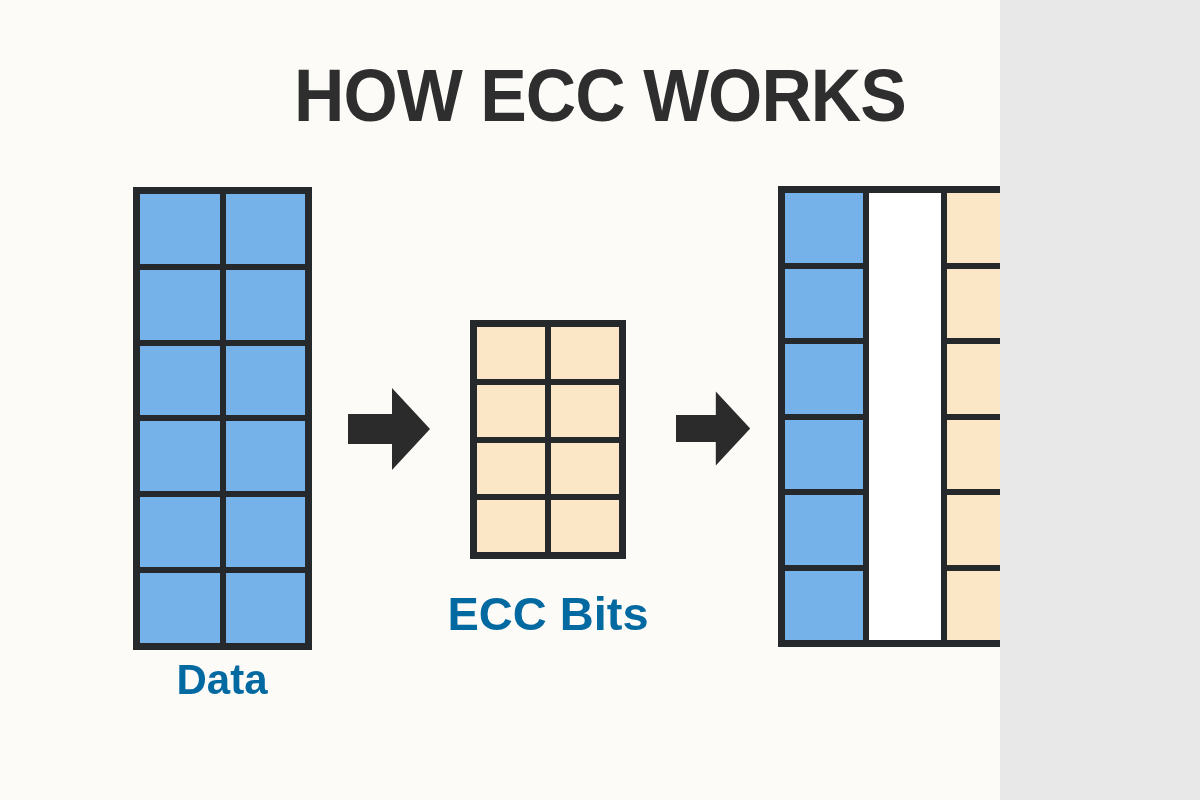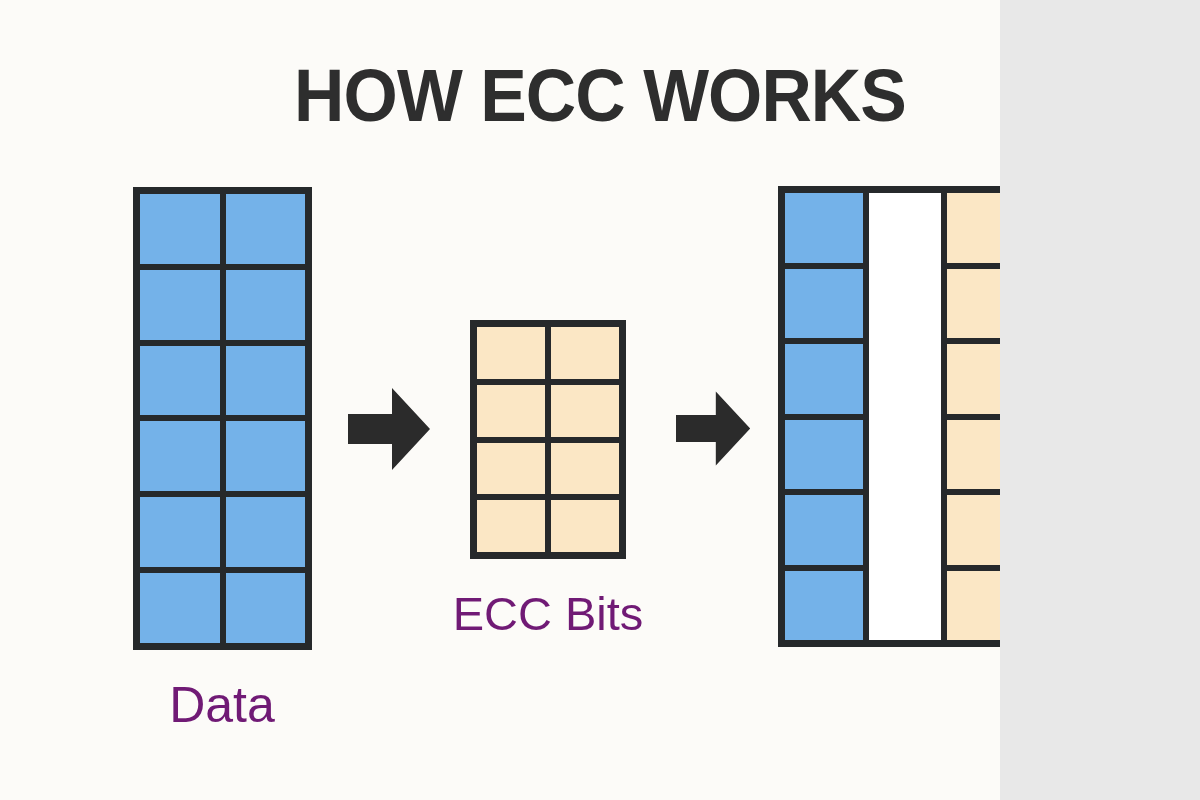--- a/index.html
+++ b/index.html
@@ -51,26 +51,26 @@
     display:grid;
     gap:6px;
     height:100%;
     box-sizing:border-box;
   }
   .mem-col-0{width:78px;}
   .mem-col-1{width:72px;}
   .mem-col-2{flex:1;}
   .label{
     position:absolute;
-    font-weight:normal;
-    color:#701a75;
+    font-weight:bold;
+    color:#0369a1;
     text-align:center;
     white-space:nowrap;
   }
-  .label-data{left:72px;top:676px;width:300px;font-size:50px;}
+  .label-data{left:72px;top:656px;width:300px;font-size:42px;}
   .label-bits{left:398px;top:586px;width:300px;font-size:47px;}
   .label-memory{left:763px;top:674px;width:310px;font-size:47px;}
   .arrow{position:absolute;}
   .arrow-1{left:348px;top:386px;}
   .arrow-2{left:676px;top:387px;}
   .watermark{
     position:absolute;
     left:880px;top:686px;
     display:flex;
     align-items:flex-start;

